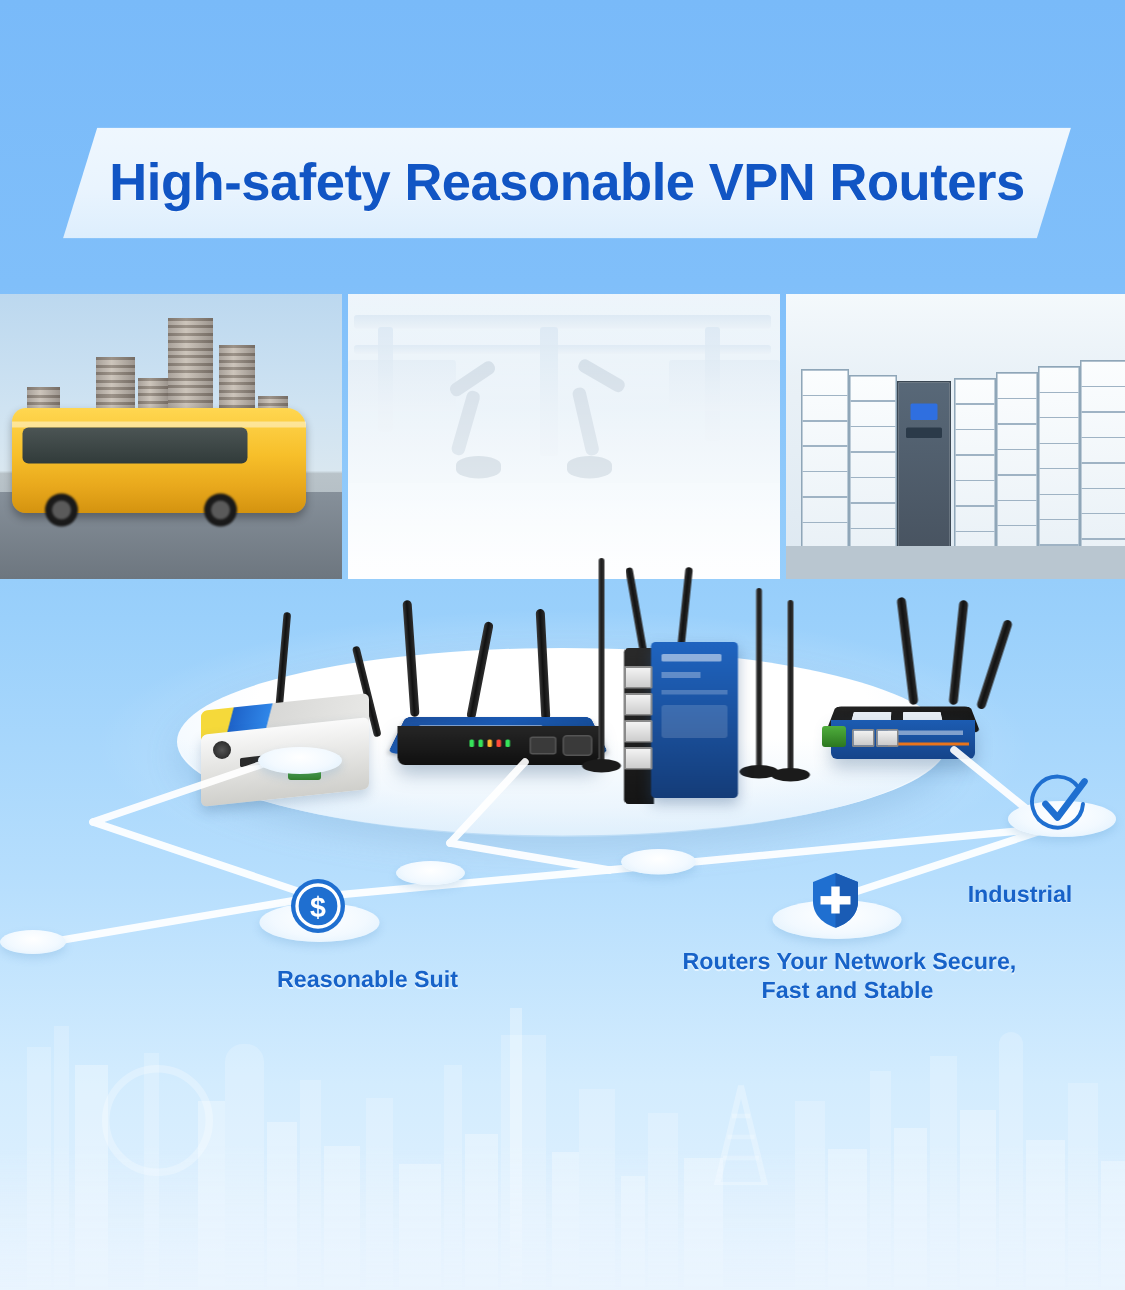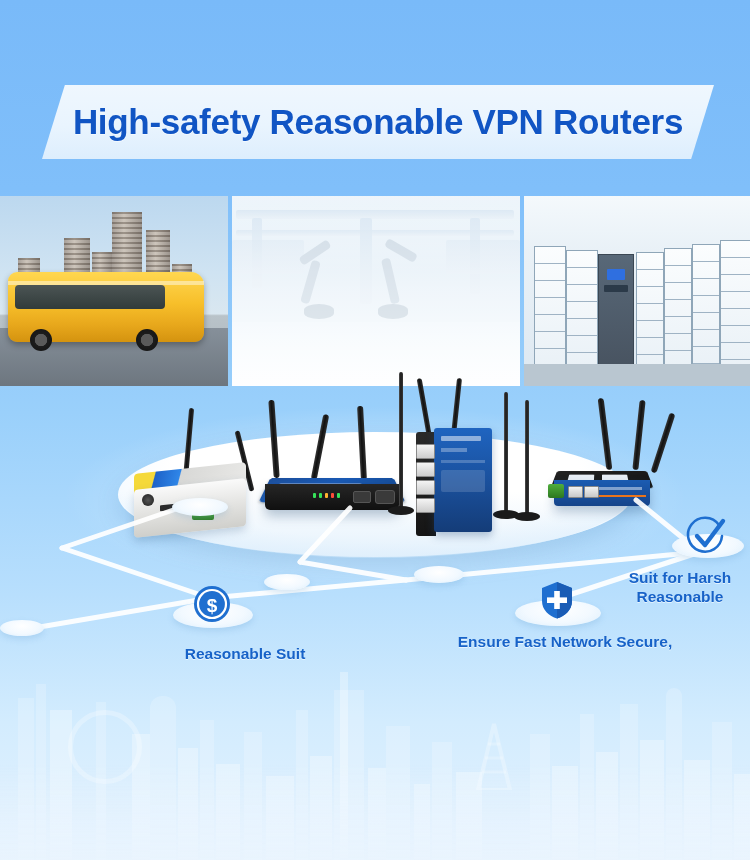--- a/index.html
+++ b/index.html
@@ -323,33 +323,33 @@
   <div class="feat" style="left:455px;top:576px;width:220px;height:100px;">
     <div class="pad" style="left:60px;top:24px;width:86px;height:26px;"></div>
     <div class="feat-ico" style="left:84px;top:4px;">
       <svg width="36" height="40" viewBox="0 0 36 40">
         <path d="M18 2 L33 8 V21 C33 30 26 36 18 38.5 C10 36 3 30 3 21 V8 Z" fill="#1f6fd0"></path>
         <path d="M18 2 L33 8 V21 C33 30 26 36 18 38.5 Z" fill="#1a5cb5"></path>
         <rect x="15.2" y="11" width="5.6" height="18" fill="#ffffff"></rect>
         <rect x="8" y="17.4" width="20" height="5.6" fill="#ffffff"></rect>
       </svg>
     </div>
-    <div class="feat-label center" style="left:0px;top:56px;width:220px;">Ensure Fast Network Secure,</div>
+    <div class="feat-label center" style="left:0px;top:56px;width:220px;">Routers Your Network Secure,</div>
+    <div class="feat-label center" style="left:0px;top:75px;width:220px;">Fast and Stable</div>
   </div>
 
   <div class="feat" style="left:610px;top:506px;width:140px;height:100px;">
     <div class="pad" style="left:62px;top:28px;width:72px;height:24px;"></div>
     <div class="feat-ico" style="left:76px;top:10px;">
       <svg width="42" height="42" viewBox="0 0 42 42">
         <path d="M33 9 A17 17 0 1 0 36 20" fill="none" stroke="#1f6fd0" stroke-width="2.6" stroke-linecap="round"></path>
         <path d="M11 20 L19 29 L37 5" fill="none" stroke="#1f6fd0" stroke-width="4.4" stroke-linecap="round" stroke-linejoin="round"></path>
       </svg>
     </div>
-    <div class="feat-label center" style="left:0px;top:62px;width:140px;">Suit for Harsh</div>
-    <div class="feat-label center" style="left:0px;top:81px;width:140px;">Reasonable</div>
+    <div class="feat-label center" style="left:0px;top:81px;width:140px;">Industrial</div>
   </div>
 
   <div class="skyline">
     <div class="bld2" style="left:18px;width:16px;height:162px;"></div>
     <div class="bld2" style="left:36px;width:10px;height:176px;"></div>
     <div class="bld" style="left:50px;width:22px;height:150px;"></div>
     <div class="ferris" style="left:68px;bottom:76px;width:64px;height:64px;"></div>
     <div class="bld2" style="left:96px;width:10px;height:158px;"></div>
     <div class="bld" style="left:132px;width:18px;height:126px;"></div>
     <div class="bld2" style="left:150px;width:26px;height:164px;border-radius:12px 12px 0 0;"></div>

